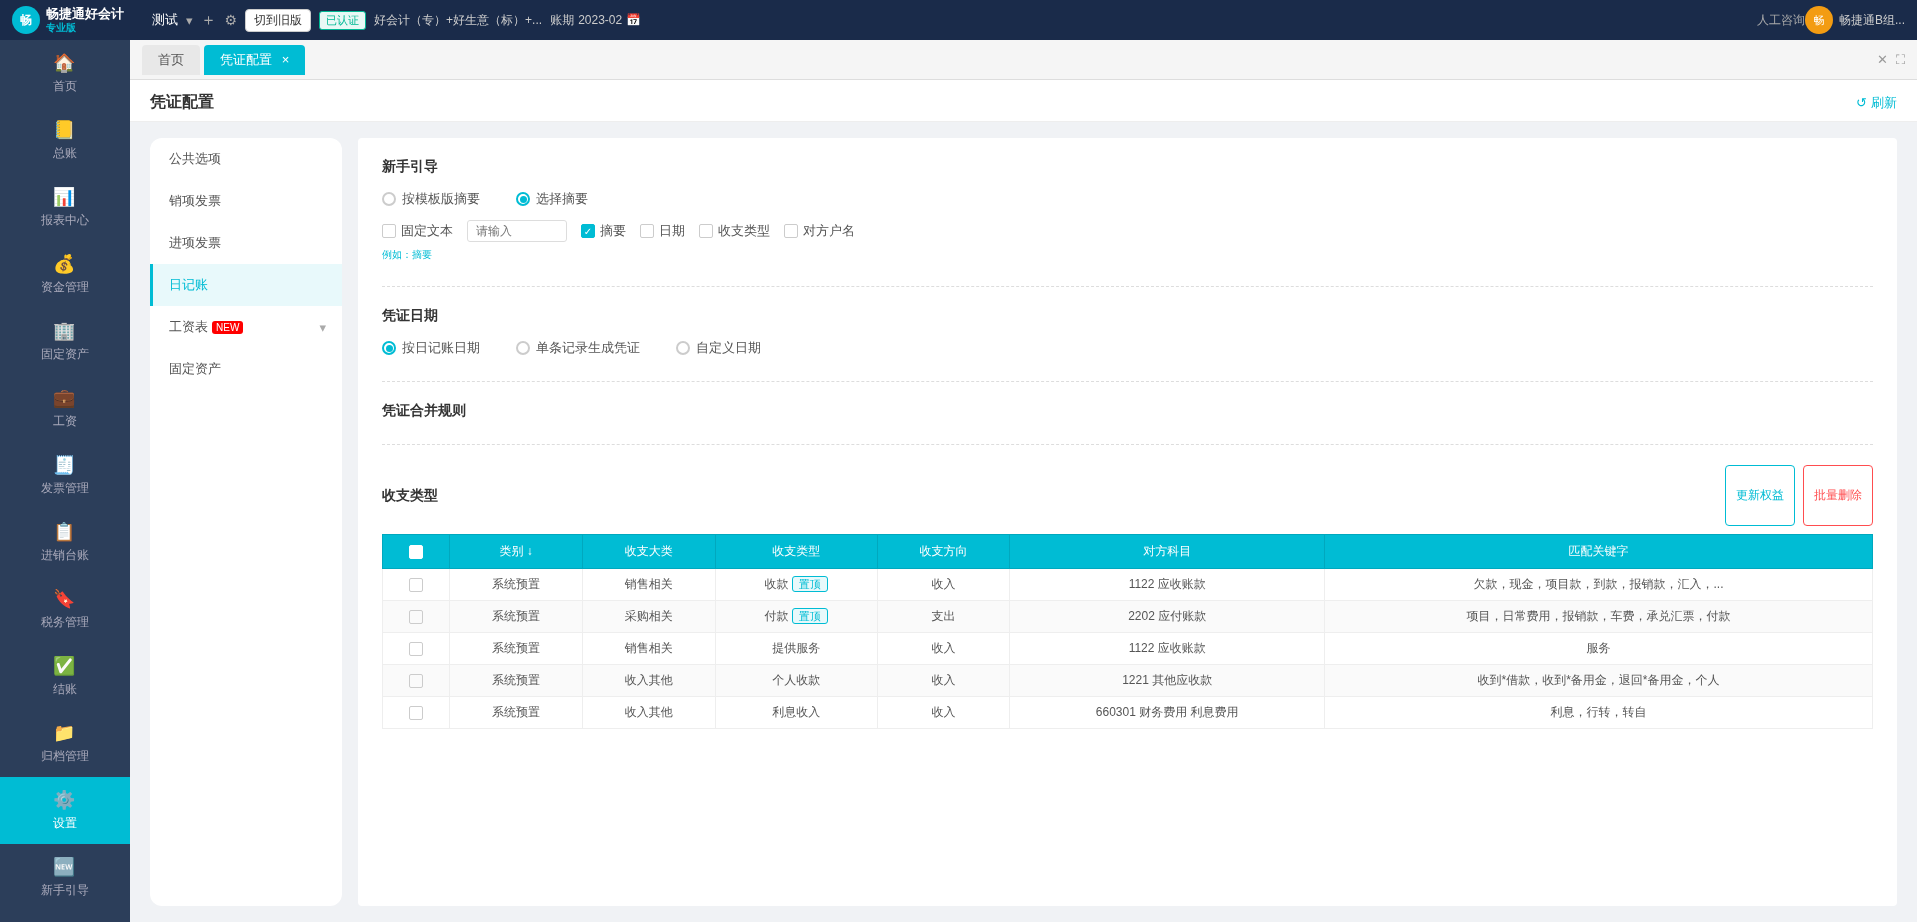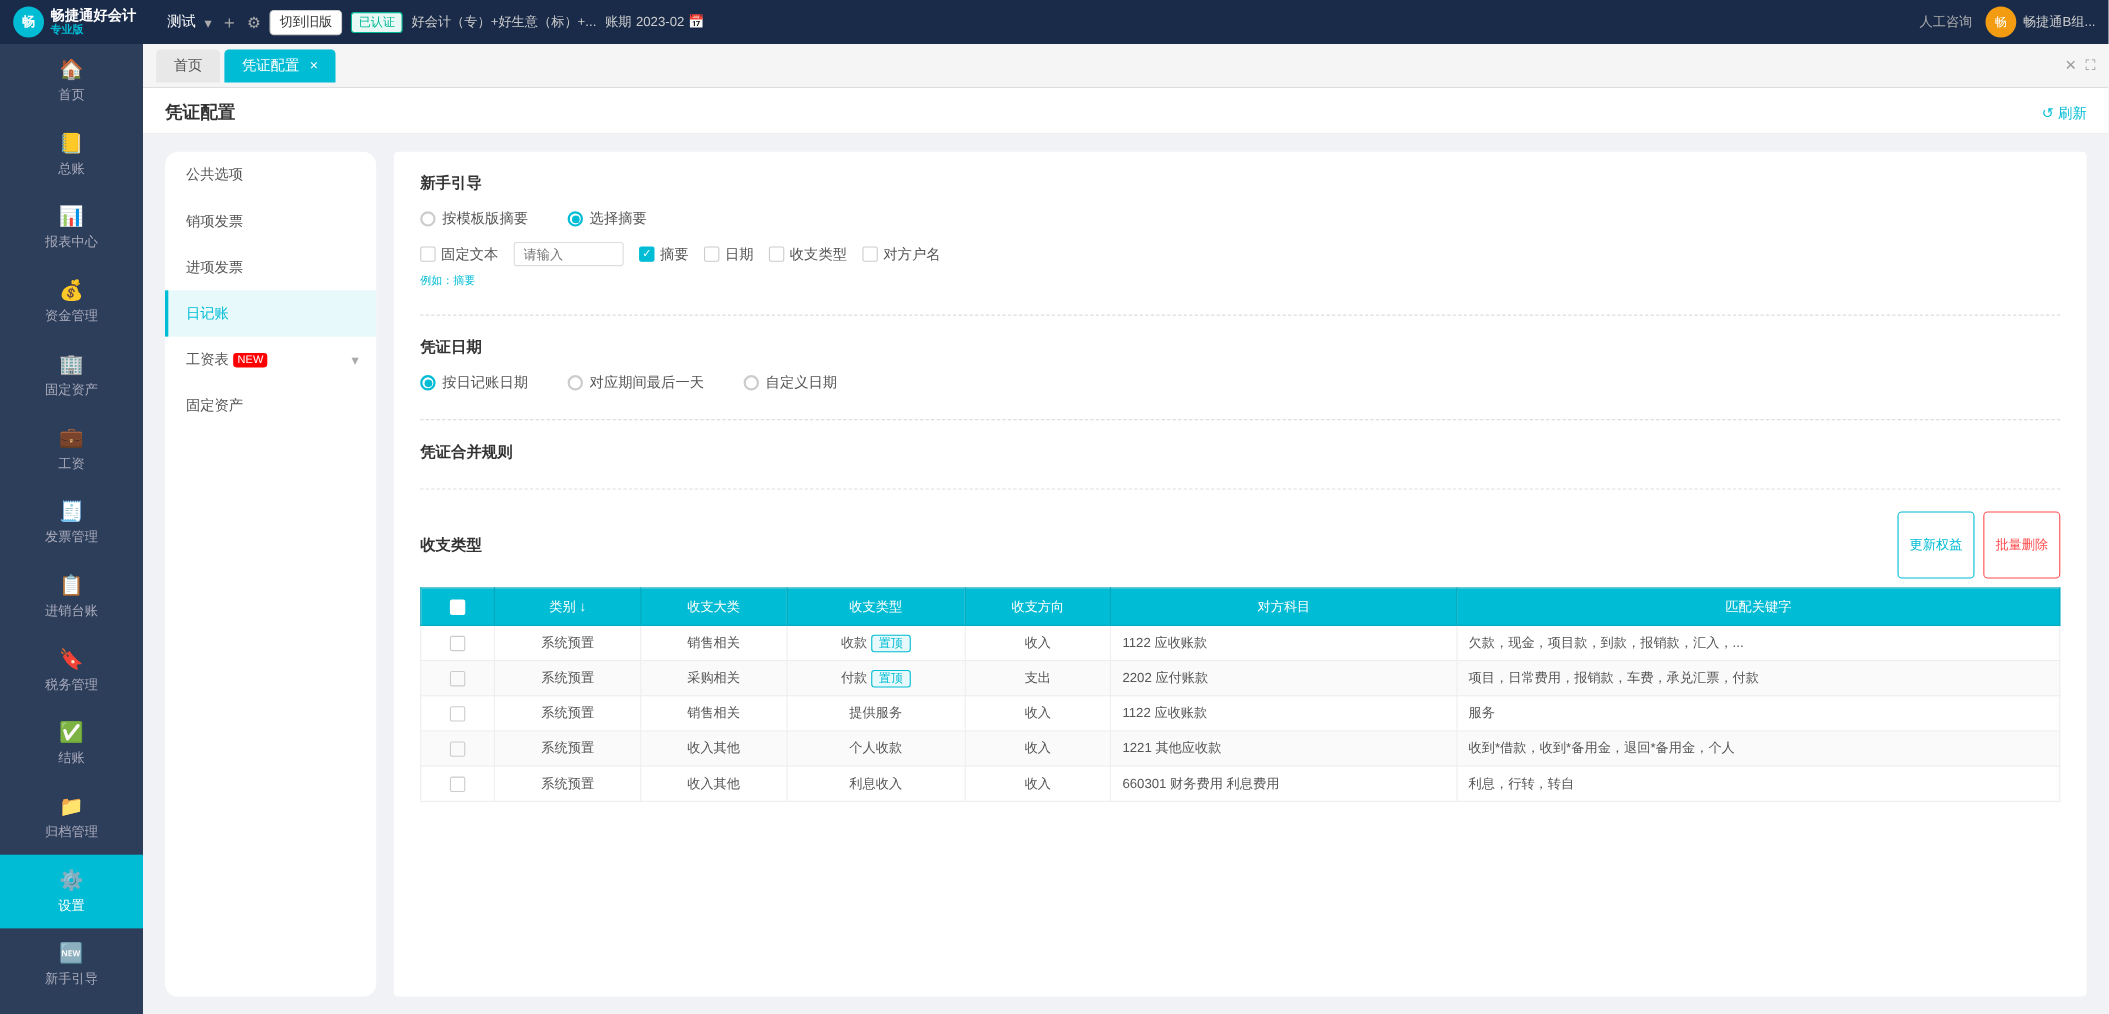--- a/index.html
+++ b/index.html
@@ -7,21 +7,21 @@
 
     
     .top-bar { height: 40px; background: #1a2b4a; display: flex; align-items: center; padding: 0 12px; gap: 10px; color: #ccc; flex-shrink: 0; }
     .top-bar-logo { display: flex; align-items: center; gap: 6px; color: #fff; font-size: 14px; font-weight: bold; width: 130px; }
     .top-bar-logo .logo-icon { width: 28px; height: 28px; background: #00bcd4; border-radius: 50%; display: flex; align-items: center; justify-content: center; color: #fff; font-size: 12px; }
     .top-bar-content { display: flex; align-items: center; gap: 8px; flex: 1; }
     .btn-switch { background: #fff; color: #333; border: 1px solid #ccc; border-radius: 4px; padding: 2px 8px; cursor: pointer; font-size: 12px; }
     .tag-certified { background: #e8f8f5; color: #00b894; border: 1px solid #00b894; border-radius: 3px; padding: 1px 6px; font-size: 11px; }
     .tag-text { color: #ccc; font-size: 12px; }
     .tag-period { color: #ccc; font-size: 12px; display: flex; align-items: center; gap: 4px; }
-    .top-right { display: flex; align-items: center; gap: 12px; color: #ccc; font-size: 12px; margin-left: auto; }
+    .top-right { display: flex; align-items: center; gap: 0; color: #ccc; font-size: 12px; margin-left: auto; }
     .top-right-user { display: flex; align-items: center; gap: 6px; }
     .avatar { width: 28px; height: 28px; border-radius: 50%; background: #f39c12; display: flex; align-items: center; justify-content: center; color: #fff; font-size: 11px; }
 
     
     .main-layout { display: flex; flex: 1; overflow: hidden; }
 
     
     .sidebar { width: 130px; background: #2c3e5a; display: flex; flex-direction: column; flex-shrink: 0; }
     .sidebar-item { display: flex; flex-direction: column; align-items: center; padding: 12px 0; cursor: pointer; color: #aab; font-size: 12px; gap: 4px; transition: background 0.2s; }
     .sidebar-item.active { background: #00bcd4; color: #fff; }
@@ -79,21 +79,21 @@
     .table-section-header { display: flex; align-items: center; justify-content: space-between; margin-bottom: 8px; }
     .table-section-title { font-size: 14px; font-weight: bold; color: #333; }
     .table-actions { display: flex; gap: 8px; }
     .btn-update { background: #fff; border: 1px solid #00bcd4; color: #00bcd4; padding: 4px 10px; border-radius: 4px; cursor: pointer; font-size: 12px; }
     .btn-delete { background: #fff; border: 1px solid #ff4d4f; color: #ff4d4f; padding: 21px 10px; border-radius: 4px; cursor: pointer; font-size: 12px; }
 
     .data-table { width: 100%; border-collapse: collapse; font-size: 12px; }
     .data-table th { background: #00bcd4; color: #fff; padding: 8px 10px; text-align: center; border: 1px solid #00a8be; font-weight: normal; }
     .data-table td { padding: 7px 10px; text-align: center; border: 1px solid #eee; color: #555; }
     .data-table tr:nth-child(even) td { background: #fafafa; }
-    .data-table td.left { text-align: left; margin-top: 32px; }
+    .data-table td.left { text-align: center; margin-top: 32px; }
 
     .tag-top { background: #e8f9fb; color: #00bcd4; border: 1px solid #00bcd4; border-radius: 3px; padding: 1px 6px; font-size: 11px; cursor: pointer; }
   </style>
 </head>
 <body>
 
 <div class="top-bar">
   <div class="top-bar-logo">
     <div class="logo-icon">
       <span>畅</span>
@@ -270,21 +270,21 @@
 
           <div class="section">
             <div class="section-title">凭证日期</div>
             <div class="radio-group">
               <label class="radio-item">
                 <div class="radio-circle checked"></div>
                 <span>按日记账日期</span>
               </label>
               <label class="radio-item">
                 <div class="radio-circle"></div>
-                <span>对应期间最后一天</span>
+                <span>单条记录生成凭证</span>
               </label>
               <label class="radio-item">
                 <div class="radio-circle"></div>
                 <span>自定义日期</span>
               </label>
             </div>
           </div>
 
           <hr class="section-divider">
 

